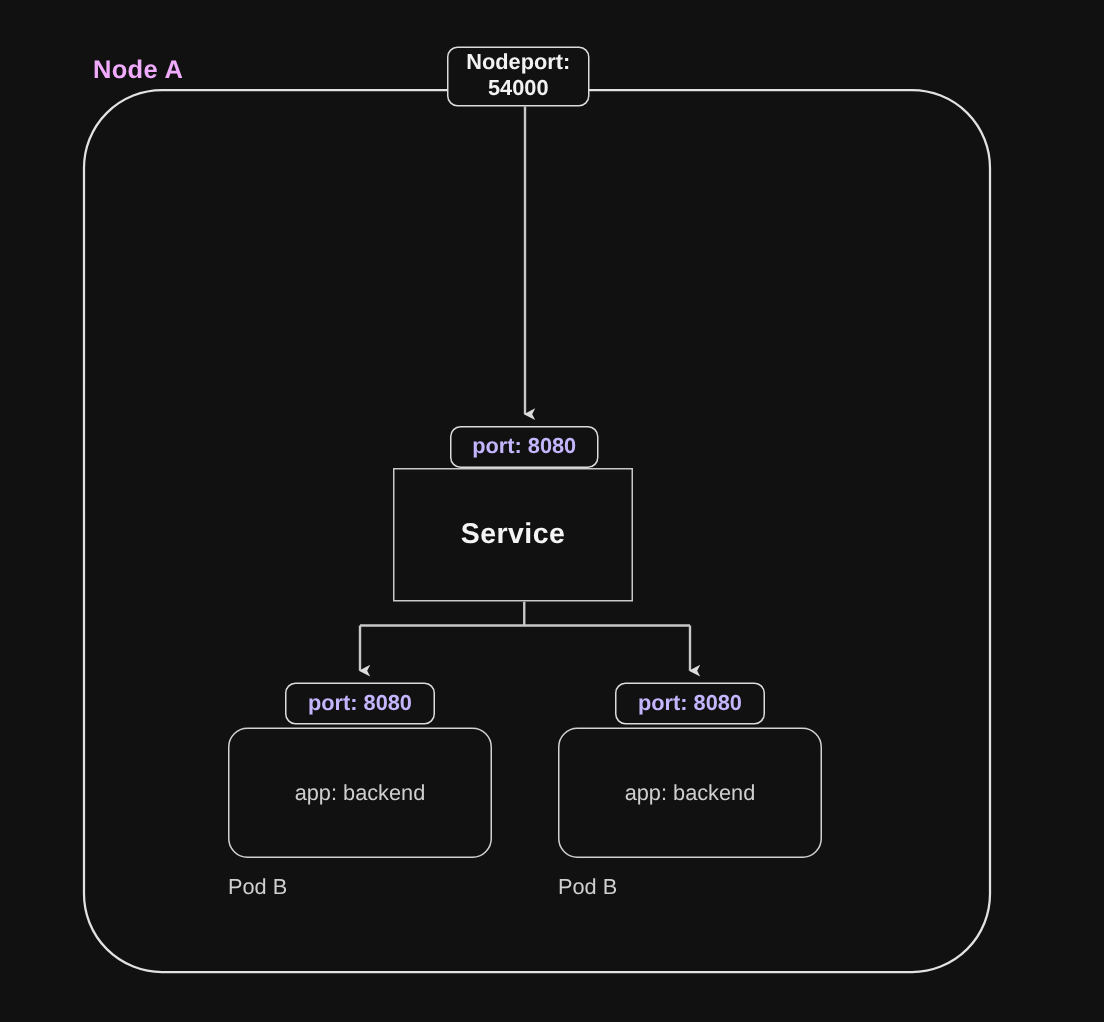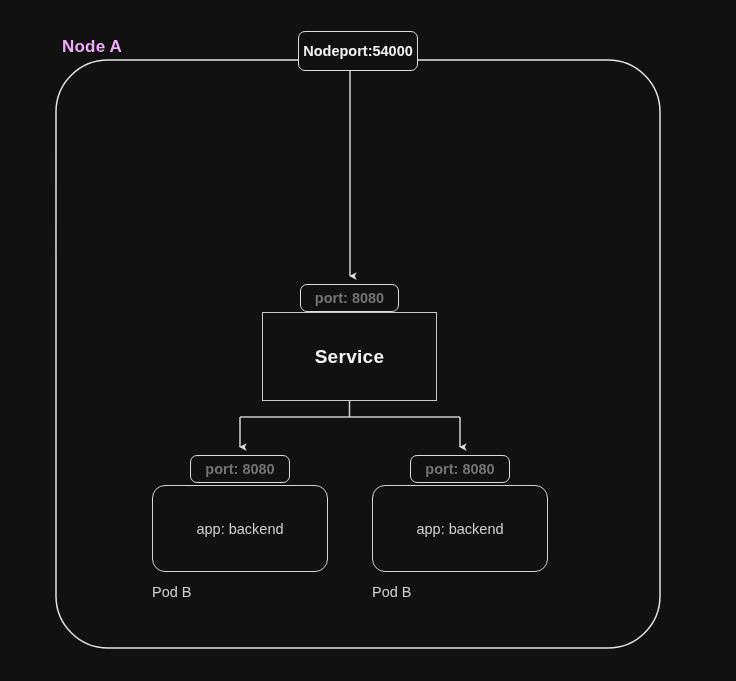--- a/index.html
+++ b/index.html
@@ -38,28 +38,28 @@
     letter-spacing: 0.2px;
     white-space: nowrap;
     margin-top: 20px;
   }
 
   
   .nodeport-box {
     position: absolute;
     left: 298px;
     top: 31px;
-    width: 120px;
+    width: 95px;
     height: 40px;
     box-sizing: border-box;
     border: 1.4px solid #dcdcdc;
     border-radius: 7px;
     background: #111111;
     display: flex;
-    flex-direction: row;
+    flex-direction: column;
     align-items: center;
     justify-content: center;
     z-index: 5;
   }
   .nodeport-line {
     font-size: 14.5px;
     font-weight: bold;
     color: #f2f2f2;
     line-height: 17px;
     white-space: nowrap;
@@ -70,34 +70,34 @@
     position: absolute;
     box-sizing: border-box;
     border: 1.4px solid #dcdcdc;
     border-radius: 7px;
     background: #111111;
     display: flex;
     align-items: center;
     justify-content: center;
     font-size: 14.5px;
     font-weight: bold;
-    color: #737373;
+    color: #c4b5fd;
     white-space: nowrap;
     z-index: 6;
   }
   #badge-service { left: 300px; top: 284px; width: 99px; height: 28px; }
   #badge-pod-left { left: 190px; top: 455px; width: 100px; height: 28px; }
   #badge-pod-right { left: 410px; top: 455px; width: 100px; height: 28px; }
 
   
   .service-box {
     position: absolute;
     left: 262px;
     top: 312px;
-    width: 175px;
+    width: 160px;
     height: 89px;
     box-sizing: border-box;
     border: 1.6px solid #c9c9c9;
     background: #111111;
     display: flex;
     align-items: center;
     justify-content: center;
     z-index: 4;
   }
   .service-text {

